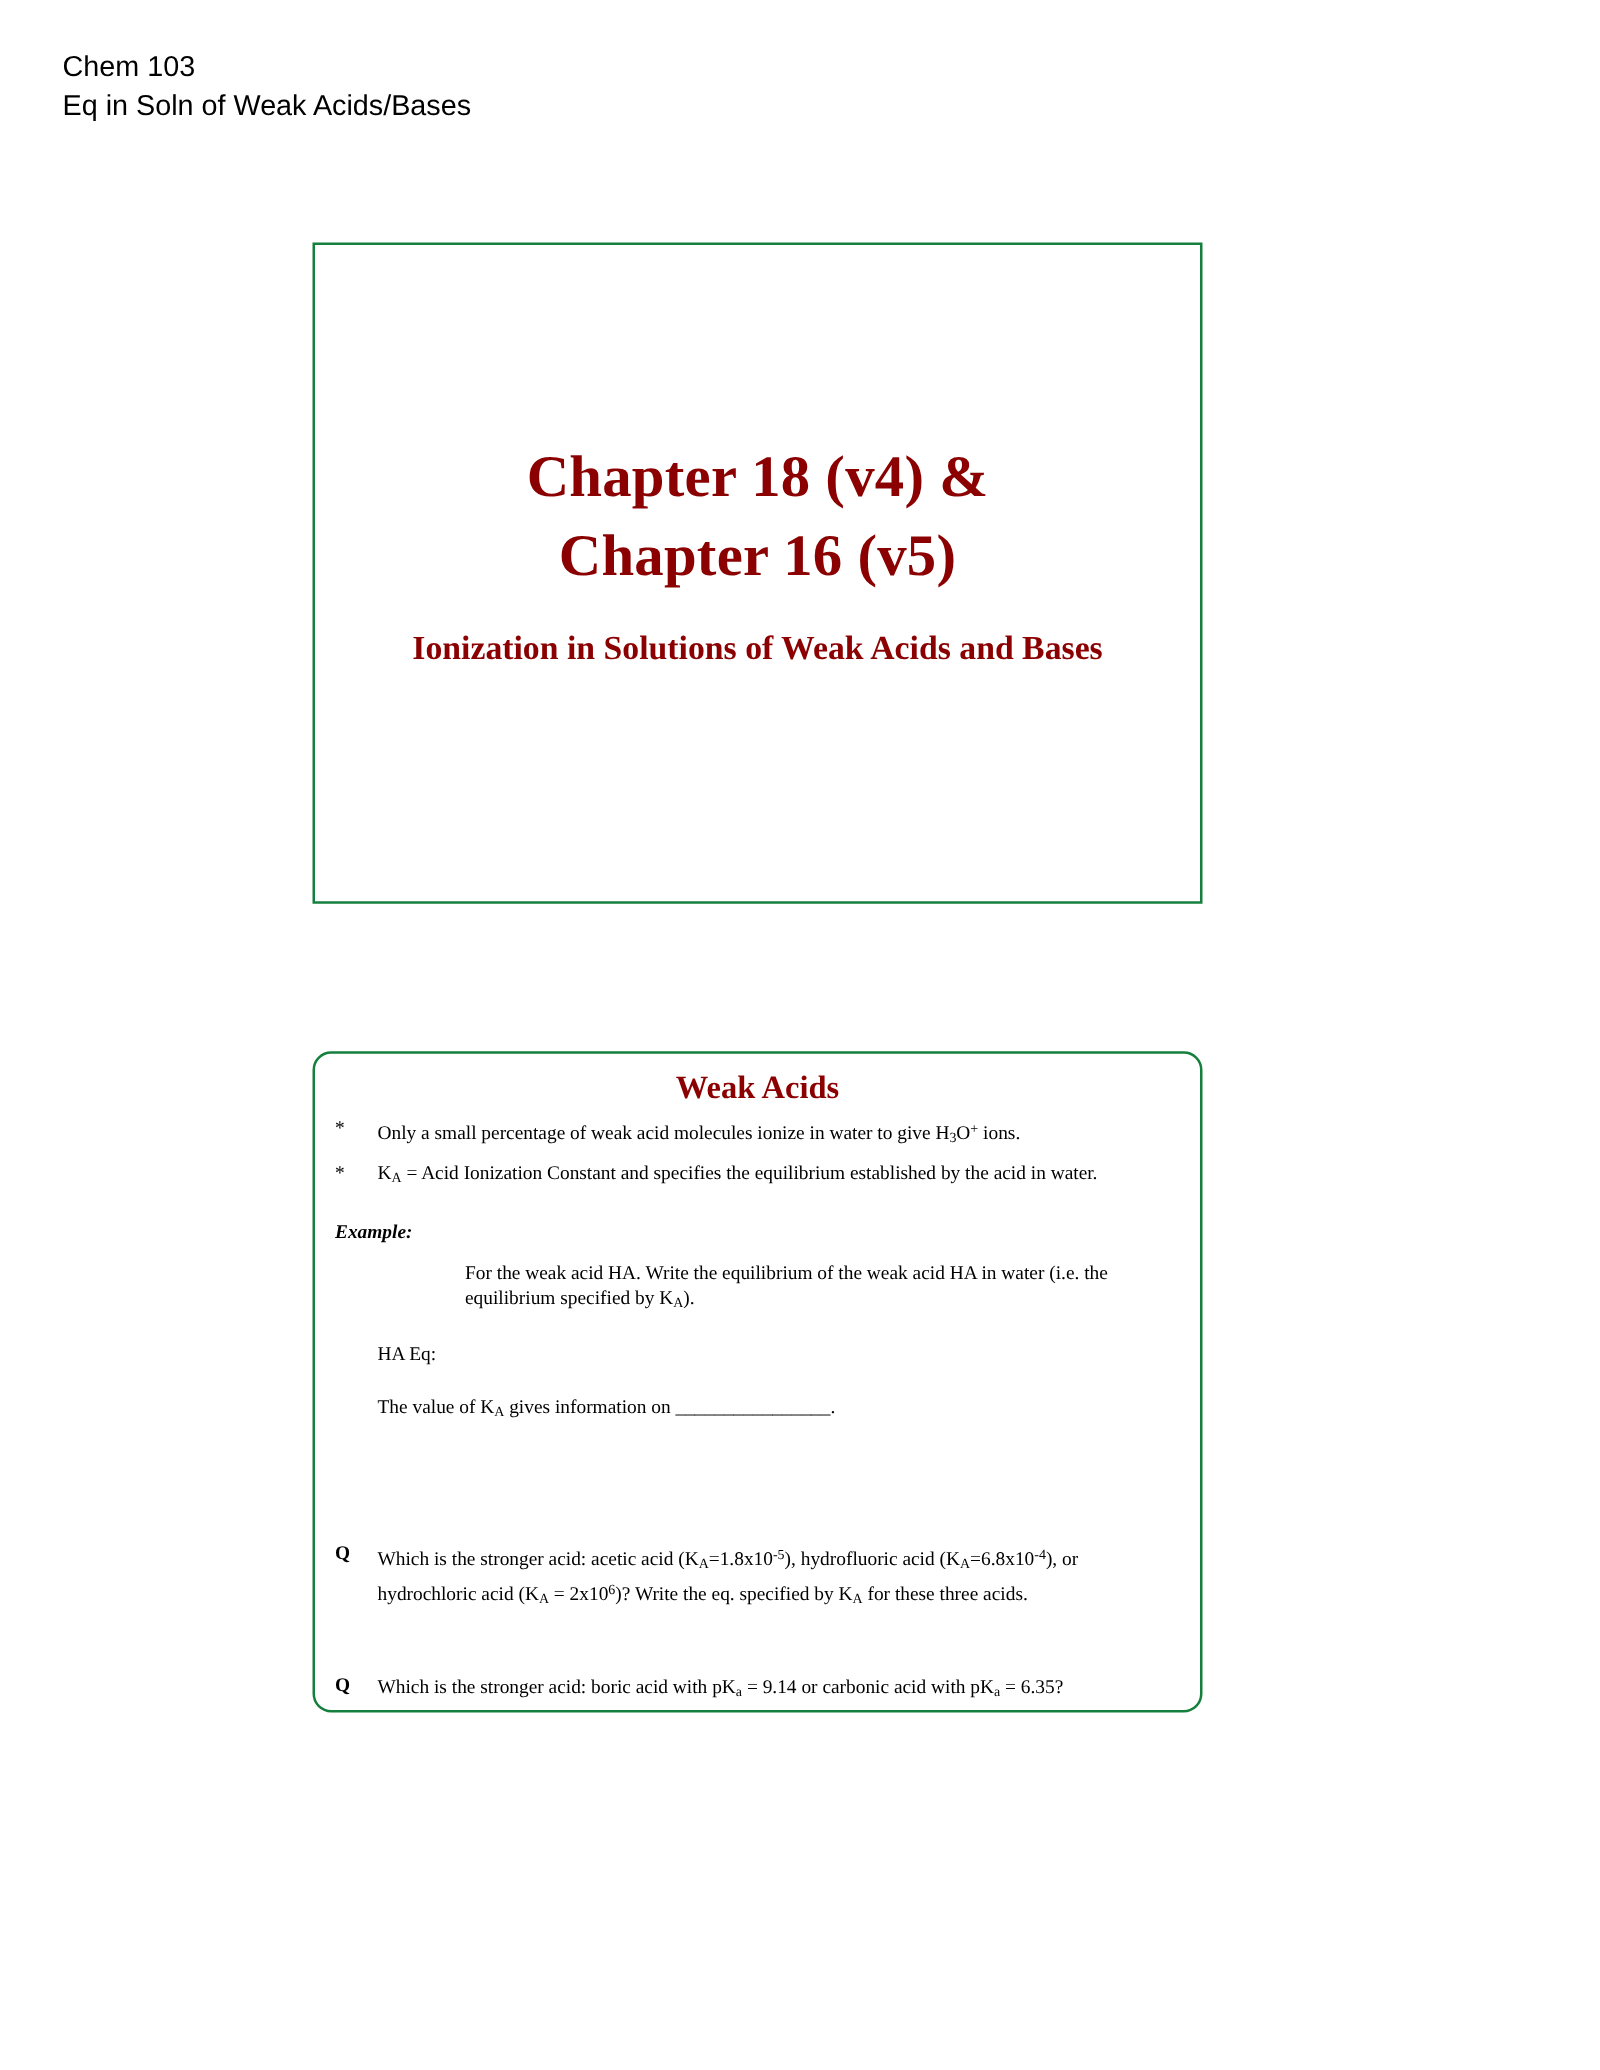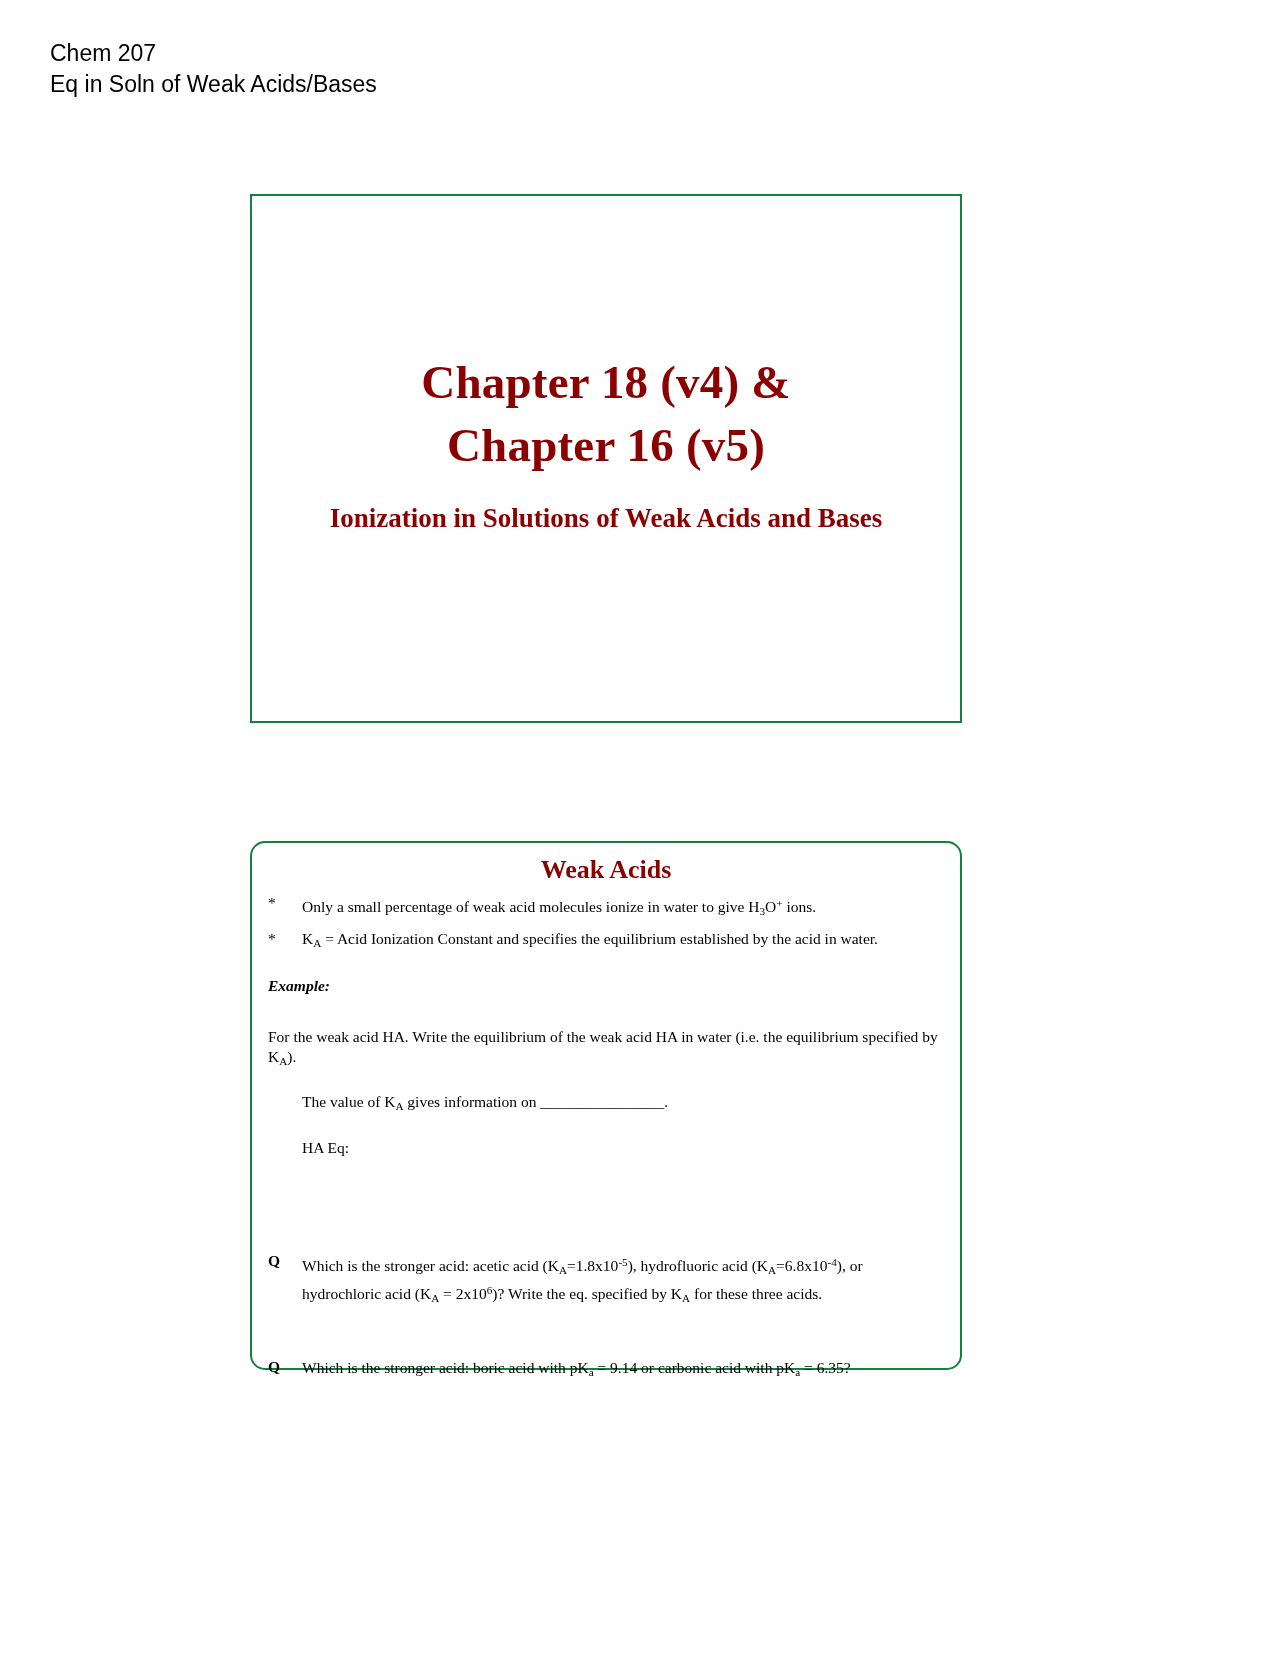--- a/index.html
+++ b/index.html
@@ -92,21 +92,20 @@
     line-height: 20px;
   }
   .bullet-text {
     flex: 1;
     padding-right: 32px;
   }
   .example-row {
     display: flex;
     margin-top: 24px;
     padding-left: 16px;
-    flex-direction: column;
   }
   .example-label {
     width: 104px;
     flex: none;
     font-weight: bold;
     font-style: italic;
     font-size: 15.5px;
   }
   .example-text {
     flex: 1;
@@ -133,21 +132,21 @@
   }
   #q1-row { margin-top: 94px; }
   #q2-row { margin-top: 50px; }
   sub { font-size: 0.72em; vertical-align: -0.25em; }
   sup { font-size: 0.72em; vertical-align: 0.45em; }
 </style>
 </head>
 <body>
 
 <div class="page-header">
-  <div>Chem 207</div>
+  <div>Chem 103</div>
   <div>Eq in Soln of Weak Acids/Bases</div>
 </div>
 
 <div class="slide" id="slide-1">
   <div class="title-block">
     <div class="title-main">Chapter 18 (v4) &amp;</div>
     <div class="title-main">Chapter 16 (v5)</div>
     <div class="title-sub">Ionization in Solutions of Weak Acids and Bases</div>
   </div>
 </div>
@@ -163,23 +162,23 @@
   <div class="bullet-row">
     <div class="bullet-mark body-text">*</div>
     <div class="bullet-text body-text">K<sub>A</sub> = Acid Ionization Constant and specifies the equilibrium established by the acid in water.</div>
   </div>
 
   <div class="example-row">
     <div class="example-label">Example:</div>
     <div class="example-text body-text">For the weak acid HA.  Write the equilibrium of the weak acid HA in water (i.e. the equilibrium specified by K<sub>A</sub>).</div>
   </div>
 
+  <div class="plain-line body-text">HA Eq:</div>
+
   <div class="plain-line body-text">The value of K<sub>A</sub> gives information on ________________.</div>
-
-  <div class="plain-line body-text">HA Eq:</div>
 
   <div class="q-row" id="q1-row">
     <div class="q-mark">Q</div>
     <div class="q-text body-text">Which is the stronger acid: acetic acid (K<sub>A</sub>=1.8x10<sup>-5</sup>), hydrofluoric acid (K<sub>A</sub>=6.8x10<sup>-4</sup>), or hydrochloric acid (K<sub>A</sub> = 2x10<sup>6</sup>)?  Write the eq. specified by K<sub>A</sub> for these three acids.</div>
   </div>
 
   <div class="q-row" id="q2-row">
     <div class="q-mark">Q</div>
     <div class="q-text body-text">Which is the stronger acid: boric acid with pK<sub>a</sub> = 9.14 or carbonic acid with pK<sub>a</sub> = 6.35?</div>
   </div>

